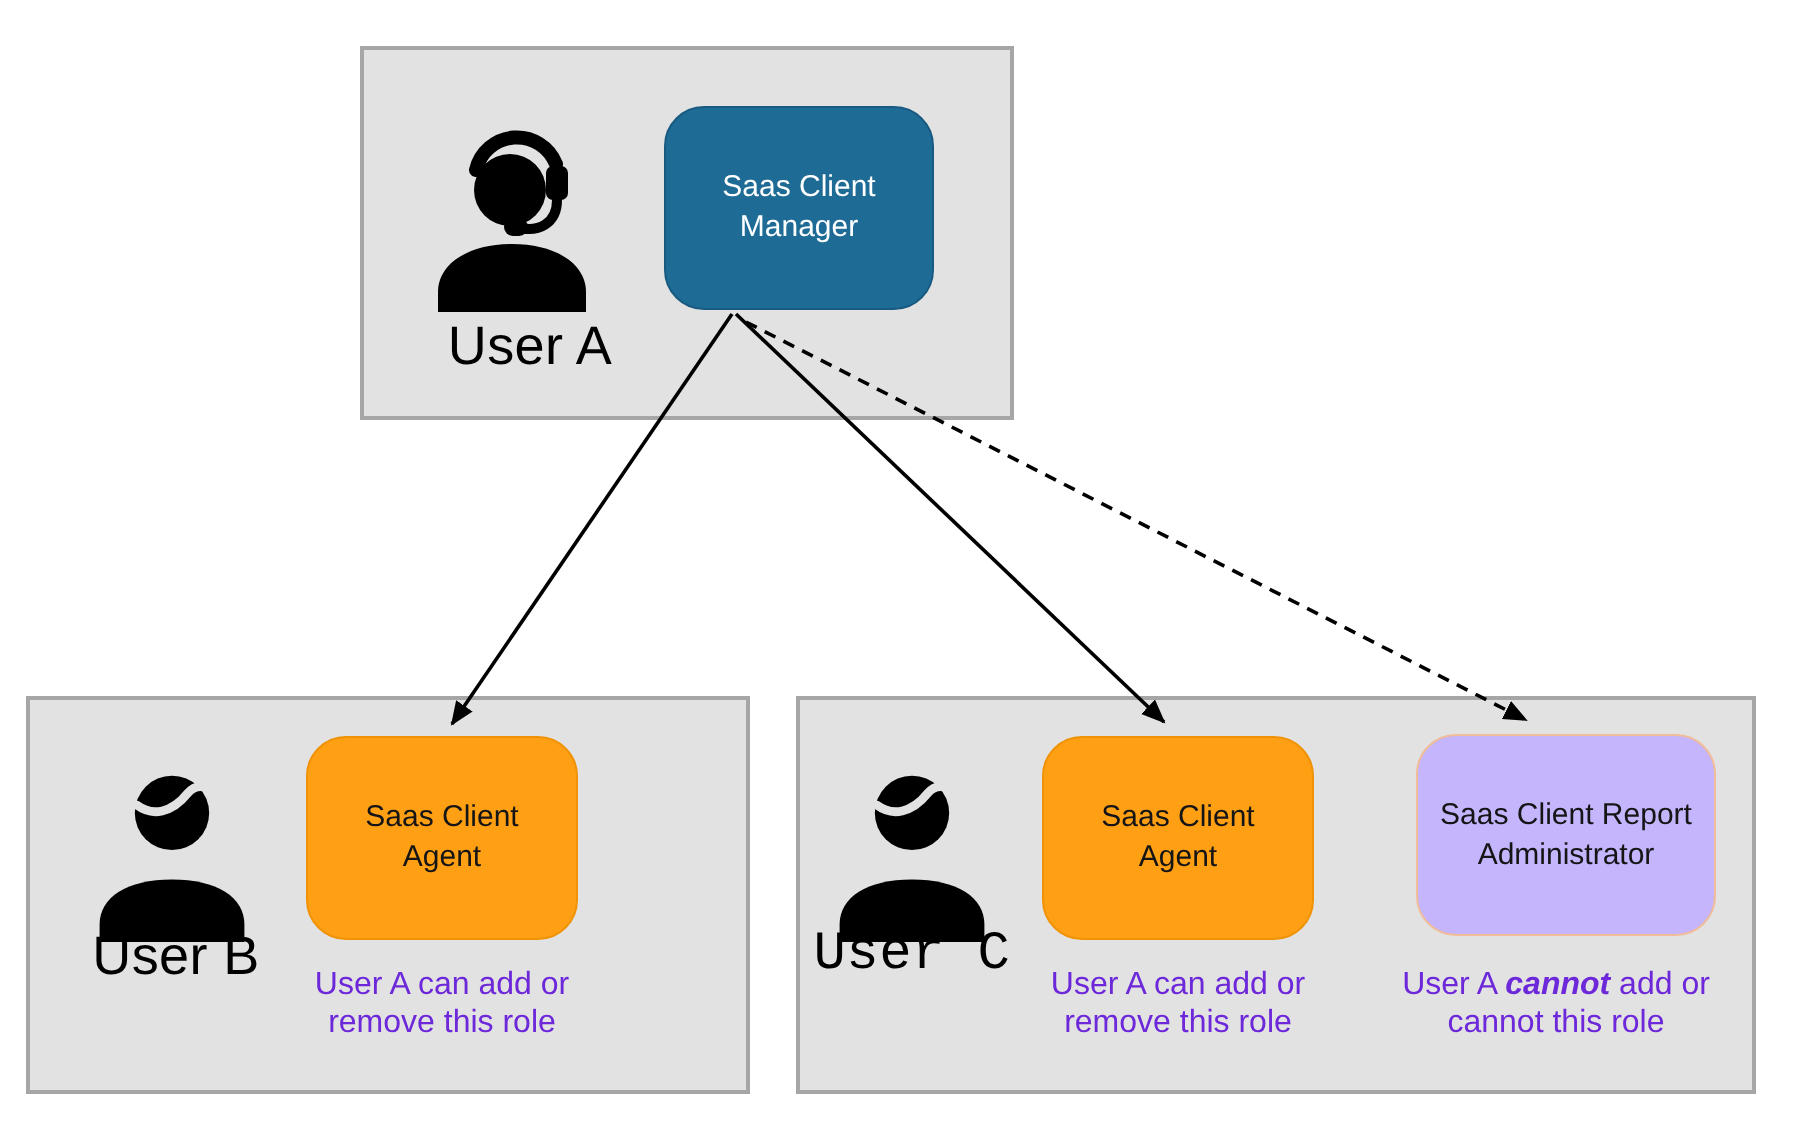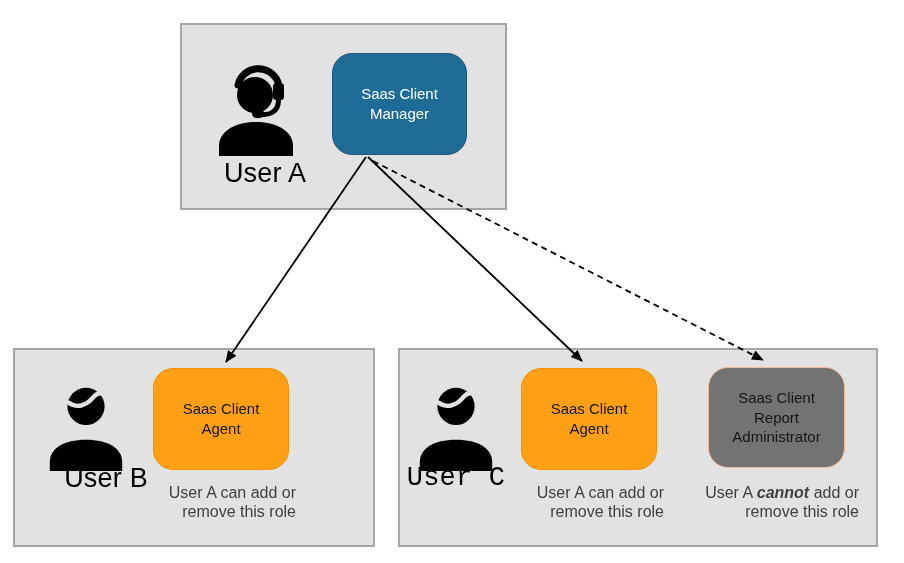--- a/index.html
+++ b/index.html
@@ -40,41 +40,41 @@
   }
   .role-agent-b {
     left: 153px; top: 368px; width: 136px; height: 102px;
     background: #ffa014; border: 1px solid #ef9205; color: #151515;
   }
   .role-agent-c {
     left: 521px; top: 368px; width: 136px; height: 102px;
     background: #ffa014; border: 1px solid #ef9205; color: #151515;
   }
   .role-report-admin {
-    left: 708px; top: 367px; width: 137px; height: 101px;
-    background: #737373; border: 1px solid #f0bc99; color: #151515;
+    left: 708px; top: 367px; width: 150px; height: 101px;
+    background: #c4b5fd; border: 1px solid #f0bc99; color: #151515;
   }
 
   .user-label {
     position: absolute;
     font-size: 27px;
     color: #000000;
     text-align: center;
     letter-spacing: 0.2px;
   }
   .label-a { left: 195px; top: 158px; width: 140px; }
-  .label-b { left: 36px;  top: 463px; width: 140px; }
+  .label-b { left: 18px;  top: 463px; width: 140px; }
   .label-c { left: 386px; top: 463px; width: 140px; font-family: Liberation Mono, monospace; }
 
   .caption {
     position: absolute;
     font-size: 16px;
     line-height: 19px;
-    color: #404040;
-    text-align: right;
+    color: #6d28d9;
+    text-align: center;
   }
   .caption-b  { left: 146px; top: 483px; width: 150px; }
   .caption-c1 { left: 514px; top: 483px; width: 150px; }
   .caption-c2 { left: 697px; top: 483px; width: 162px; }
   .caption .em { font-style: italic; font-weight: bold; }
 
   .icon { position: absolute; }
   .icon-a { left: 217px; top: 58px;  width: 80px; height: 100px; }
   .icon-b { left: 46px;  top: 382px; width: 80px; height: 90px; }
   .icon-c { left: 416px; top: 382px; width: 80px; height: 90px; }
@@ -131,21 +131,21 @@
   <div class="role-box role-report-admin">
     <span>Saas Client Report Administrator</span>
   </div>
 
   <div class="user-label label-a">User A</div>
   <div class="user-label label-b">User B</div>
   <div class="user-label label-c">User C</div>
 
   <div class="caption caption-b">User A can add or remove this role</div>
   <div class="caption caption-c1">User A can add or remove this role</div>
-  <div class="caption caption-c2"><span>User A </span><span class="em">cannot</span><span> add or remove this role</span></div>
+  <div class="caption caption-c2"><span>User A </span><span class="em">cannot</span><span> add or cannot this role</span></div>
 
   <svg class="arrows">
     <defs>
       <marker id="arrowhead" markerUnits="userSpaceOnUse" markerWidth="14" markerHeight="12" refX="11" refY="5" orient="auto">
         <path d="M0,0 L12,5 L0,10 Z" fill="#000"></path>
       </marker>
     </defs>
     <line x1="366" y1="157" x2="226" y2="362" stroke="#000" stroke-width="1.8" marker-end="url(#arrowhead)"></line>
     <line x1="368" y1="157" x2="582" y2="361" stroke="#000" stroke-width="1.8" marker-end="url(#arrowhead)"></line>
     <line x1="373" y1="161" x2="763" y2="360" stroke="#000" stroke-width="1.8" stroke-dasharray="6,4.5" marker-end="url(#arrowhead)"></line>

